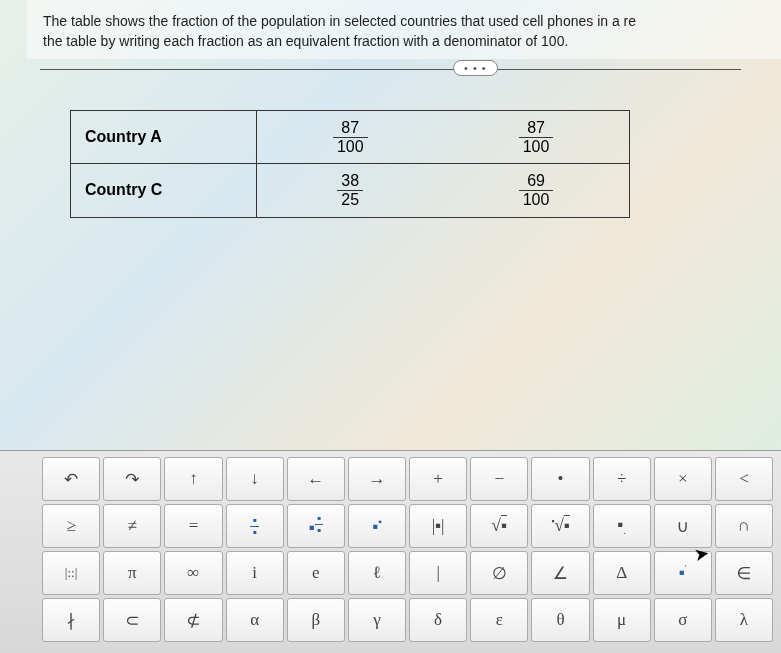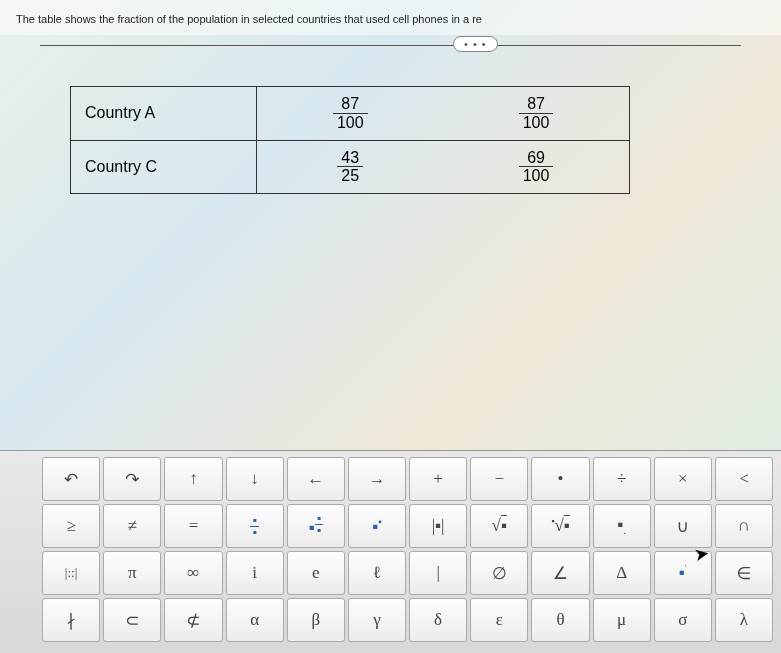--- a/index.html
+++ b/index.html
@@ -6,24 +6,25 @@
     body {
       font-family: Arial, sans-serif;
       background: linear-gradient(135deg, #e8f0e8 0%, #d8e8f0 30%, #f0e8d8 60%, #d8f0e8 100%);
       width: 781px;
       height: 653px;
       overflow: hidden;
       position: relative;
     }
     .question-text {
       padding: 12px 16px 8px 16px;
-      font-size: 11px;
+      font-size: 14px;
       line-height: 1.4;
       color: #222;
       background: rgba(255,255,255,0.5);
+      margin-left: 27px;
     }
     .divider-line {
       border: none;
       border-top: 1px solid #555;
       margin: 10px 40px;
       position: relative;
     }
     .ellipsis-badge {
       position: absolute;
       left: 58%;
@@ -46,20 +47,21 @@
     table.data td {
       border-top: 1px solid #333;
       border-right: 1px solid #333;
       padding: 8px 14px;
       font-size: 16px;
       vertical-align: middle;
     }
     table.data tr td:first-child {
       border-left: 1px solid #333;
       width: 180px;
+      font-weight: bold;
     }
     table.data tr td:nth-child(2),
     table.data tr td:nth-child(3) {
       text-align: center;
     }
     table.data tr:last-child td { border-bottom: 1px solid #333; }
     table.data tr td:nth-child(2) { width: 180px; border-right: none;}
     table.data tr td:nth-child(3) { width: 180px; }
     .frac {
       display: inline-block;
@@ -123,38 +125,39 @@
     }
     .mini-frac{display:inline-block;text-align:center;line-height:0.85;font-size:12px;}
     .mini-frac .n{display:block;border-bottom:1px solid currentColor;padding:0 2px;}
     .mini-frac .d{display:block;padding:0 2px;}
   </style>
 </head>
 <body>
 
 <div class="question-text">
   <span>The table shows the fraction of the population in selected countries that used cell phones in a re</span><br>
+  <span>the table by writing each fraction as an equivalent fraction with a denominator of 100.</span>
 </div>
 
 <div style="position:relative;">
   <hr class="divider-line">
   <span class="ellipsis-badge">• • •</span>
 </div>
 
 <div class="table-wrap">
   <table class="data">
     <tbody id="table-body">
         <tr>
           <td>Country A</td>
           <td><span class="frac"><span class="num">87</span><span class="den">100</span></span></td>
           <td><span class="frac"><span class="num">87</span><span class="den">100</span></span></td>
         </tr>
         <tr>
           <td>Country C</td>
-          <td><span class="frac"><span class="num">43</span><span class="den">25</span></span></td>
+          <td><span class="frac"><span class="num">38</span><span class="den">25</span></span></td>
           <td><span class="frac"><span class="num">69</span><span class="den">100</span></span></td>
         </tr>
       </tbody>
   </table>
 </div>
 
 <div class="left-stub"></div>
 
 <div class="keypad">
   <div class="keypad-row" id="kr1">

